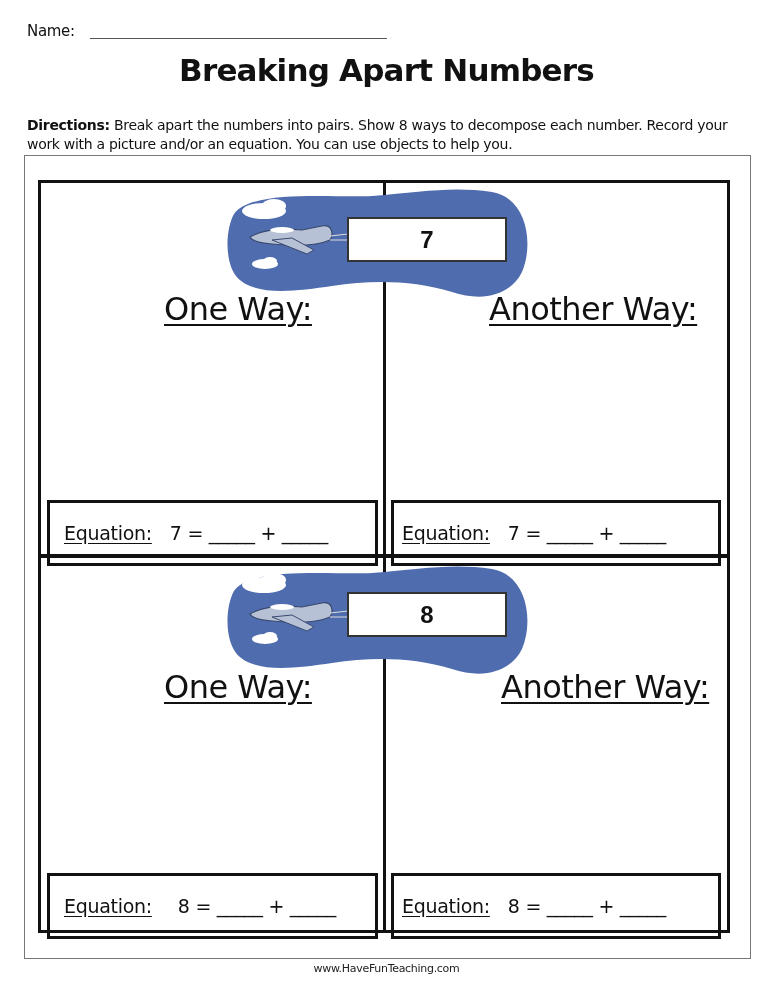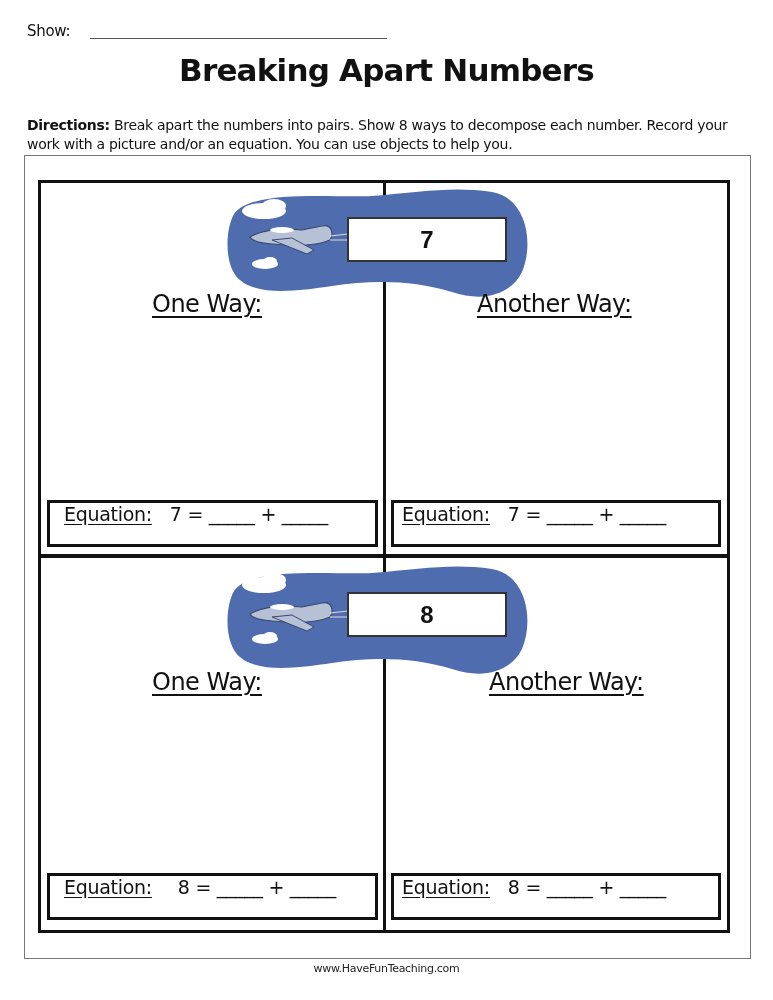--- a/index.html
+++ b/index.html
@@ -9,29 +9,29 @@
   .title{position:absolute;left:0;width:773px;top:52px;text-align:center;font-size:31px;font-weight:bold;letter-spacing:-0.8px;}
   .directions{position:absolute;left:27px;top:116px;width:720px;font-size:14px;line-height:19px;letter-spacing:-0.3px;}
   .directions b{font-weight:bold;margin-top:48px;}
   .frame{position:absolute;left:24px;top:155px;width:725px;height:802px;border:1px solid #777;}
   .grid{position:absolute;left:38px;top:180px;width:692px;height:753px;border:3px solid #111;box-sizing:border-box;}
   .vline{position:absolute;left:383px;top:180px;width:3px;height:753px;background:#111;}
   .hline{position:absolute;left:38px;top:554px;width:692px;height:4px;background:#111;}
   .banner{position:absolute;width:310px;height:122px;}
   .banner svg{position:absolute;left:0;top:0;}
   .numbox{position:absolute;left:125px;top:33px;width:160px;height:45px;background:#fff;border:2px solid #333;box-sizing:border-box;display:flex;align-items:center;justify-content:center;font-family:"Liberation Sans",sans-serif;font-weight:bold;font-size:24px;}
-  .way{position:absolute;font-size:24px;text-decoration:underline;letter-spacing:-0.5px;text-underline-offset:4px;text-decoration-thickness:1.5px;}
-  .eq{position:absolute;height:47px;border:3px solid #111;box-sizing:border-box;display:flex;align-items:flex-start;font-size:19px;padding-left:14px;white-space:nowrap;letter-spacing:-0.3px;}
+  .way{position:absolute;font-size:32px;text-decoration:underline;letter-spacing:-0.5px;text-underline-offset:4px;text-decoration-thickness:1.5px;margin-left:12px;}
+  .eq{position:absolute;height:66px;border:3px solid #111;box-sizing:border-box;display:flex;align-items:center;font-size:19px;padding-left:14px;white-space:nowrap;letter-spacing:-0.3px;}
   .eq .lbl{text-decoration:underline;text-underline-offset:3px;margin-right:18px;}
   .footer{position:absolute;left:0;width:773px;top:962px;text-align:center;font-size:11px;letter-spacing:-0.3px;color:#222;}
 </style>
 </head>
 <body>
 
-<div class="name-row">Show:</div>
+<div class="name-row">Name:</div>
 <div class="name-line"></div>
 <div class="title">Breaking Apart Numbers</div>
 <div class="directions"><b>Directions:</b><span> Break apart the numbers into pairs. Show 8 ways to decompose each number. Record your work with a picture and/or an equation. You can use objects to help you.</span></div>
 
 <div class="frame"></div>
 <div class="grid"></div>
 <div class="vline"></div>
 <div class="hline"></div>
 
 <div class="banner" style="left:222px;top:184px;">

